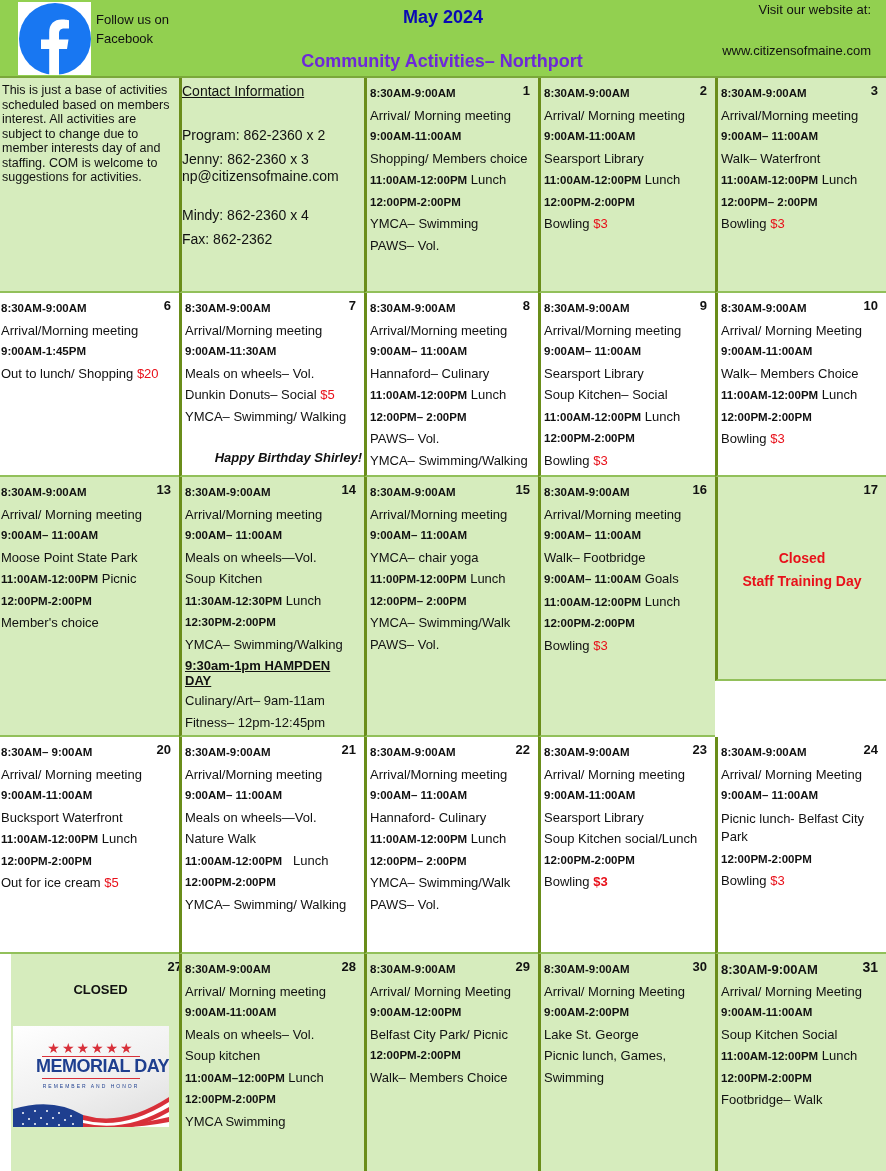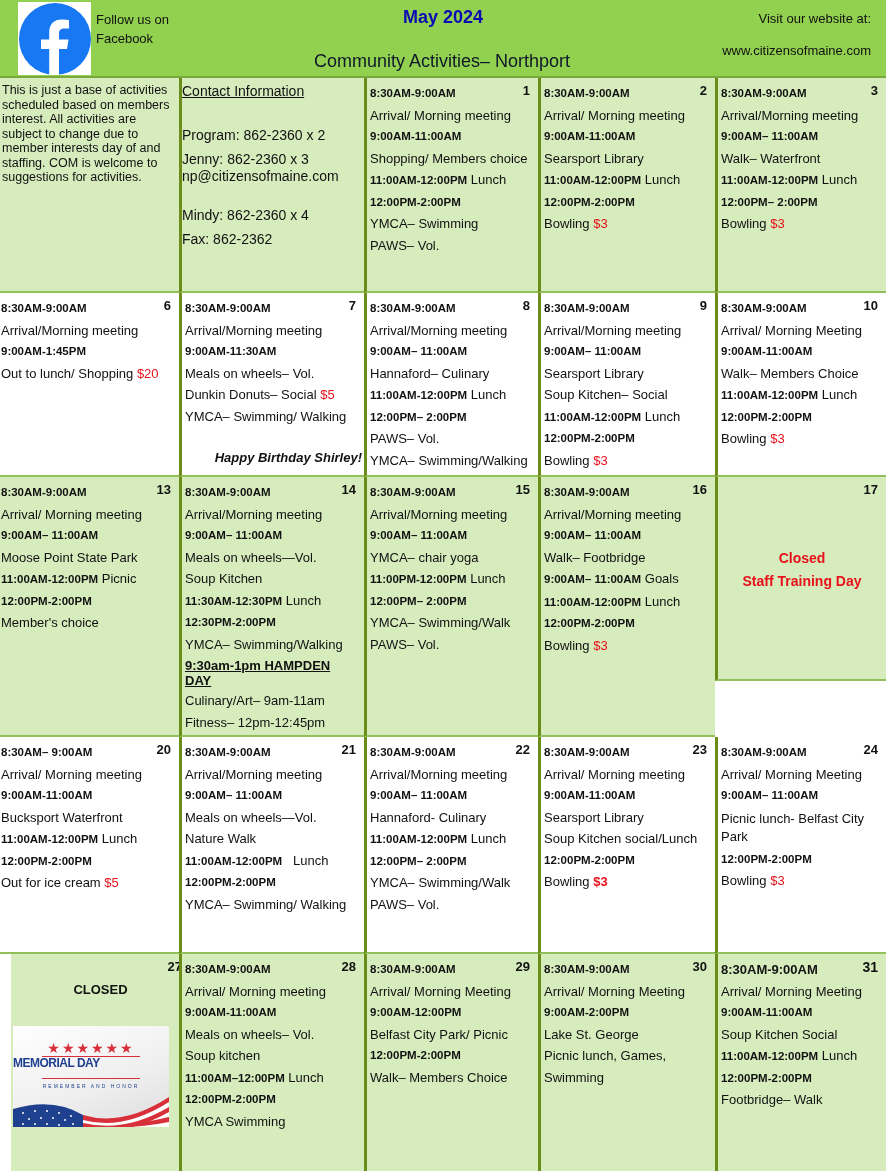--- a/index.html
+++ b/index.html
@@ -3,23 +3,23 @@
 <meta charset="utf-8">
 <style>
   * { box-sizing: border-box; margin: 0; padding: 0; }
   html, body { width: 886px; height: 1171px; background: #ffffff; overflow: hidden; }
   body { font-family: "Liberation Sans", sans-serif; color: #111; position: relative; }
 
   .header { position: absolute; left: 0; top: 0; width: 886px; height: 78px; background: #92d050; border-bottom: 2px solid #7aa83a; }
   .fb-box { position: absolute; left: 18px; top: 2px; width: 73px; height: 73px; background: #ffffff; display: flex; align-items: center; justify-content: center; }
   .fb-follow { position: absolute; left: 96px; top: 10px; font-size: 13px; line-height: 19px; color: #111; width: 90px; }
   .title-month { position: absolute; left: 0; width: 886px; top: 7px; text-align: center; font-size: 18px; font-weight: bold; color: #0a0ab4; }
-  .title-main { position: absolute; left: 0; width: 886px; top: 51px; text-align: center; font-size: 18px; font-weight: normal; color: #0f172a; }
+  .title-main { position: absolute; left: 0; width: 886px; top: 51px; text-align: center; font-size: 18px; font-weight: bold; color: #6d28d9; }
   .title-main span { position: relative; left: -1px; }
-  .website-label { position: absolute; right: 15px; top: 11px; font-size: 13px; color: #111; }
+  .website-label { position: absolute; right: 15px; top: 2px; font-size: 13px; color: #111; }
   .website-url { position: absolute; right: 15px; top: 43px; font-size: 13px; color: #111; }
 
   .grid { position: absolute; left: 0; top: 78px; width: 886px; height: 1093px; }
   .cell { position: absolute; overflow: hidden; border-bottom: 2px solid #92c05a; }
   .cell.green { background: #d6ecbd; }
   .cell.white { background: #ffffff; }
   .cell.lb { border-left: 3px solid #6a8d1a; }
 
   .day-num { position: absolute; right: 8px; top: 5px; font-size: 13px; font-weight: bold; color: #111; }
   .lines { position: absolute; left: 3px; top: 5px; right: 2px; }
@@ -40,21 +40,21 @@
   .contact .ln { line-height: 17px; }
   .contact .gap { height: 22px; }
   .contact .sp { height: 7px; }
 
   .closed-center { position: absolute; left: 0; right: 0; text-align: center; font-weight: bold; color: #e8101a; font-size: 14px; line-height: 23px; }
   .closed-black { position: absolute; left: 0; right: 0; text-align: center; font-weight: bold; font-size: 13px; color: #111; }
 
   .memorial { position: absolute; left: 2px; top: 72px; width: 156px; height: 101px; background: linear-gradient(160deg, #ffffff 0%, #eeeeee 60%, #dddddd 100%); overflow: hidden; }
   .memorial .stars { position: absolute; top: 14px; left: 0; right: 0; text-align: center; color: #d8303a; font-size: 14px; letter-spacing: 2px; }
   .memorial .bar { position: absolute; left: 29px; right: 29px; height: 1px; background: #d8303a; }
-  .memorial .md { position: absolute; top: 30px; left: 0; right: 0; text-align: left; color: #1f3f8f; font-weight: bold; font-size: 12px; letter-spacing: -0.5px; }
+  .memorial .md { position: absolute; top: 30px; left: 0; right: 0; text-align: right; color: #1f3f8f; font-weight: bold; font-size: 18px; letter-spacing: -0.5px; }
   .memorial .rh { position: absolute; top: 57px; left: 0; right: 0; text-align: center; color: #1f3f8f; font-size: 5px; letter-spacing: 2px; }
 </style>
 </head>
 <body>
 
 <div class="header">
   <div class="fb-box">
     <svg width="72" height="72" viewBox="0 0 72 72">
       <circle cx="36" cy="36" r="36" fill="#1877f2"></circle>
       <path d="M40 72 V46 H48 L49.5 36.5 H40 V30.5 C40 27.8 41.3 25.5 45.3 25.5 H50 V17.3 C50 17.3 46.2 16.6 42.6 16.6 C35 16.6 30.2 21.2 30.2 29.4 V36.5 H22 V46 H30.2 V72 Z" fill="#ffffff"></path>

